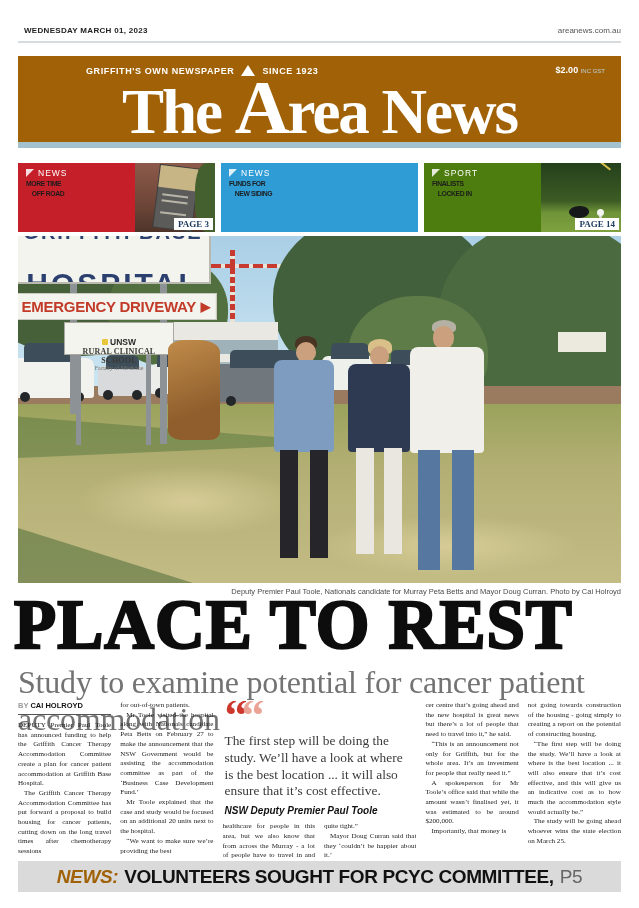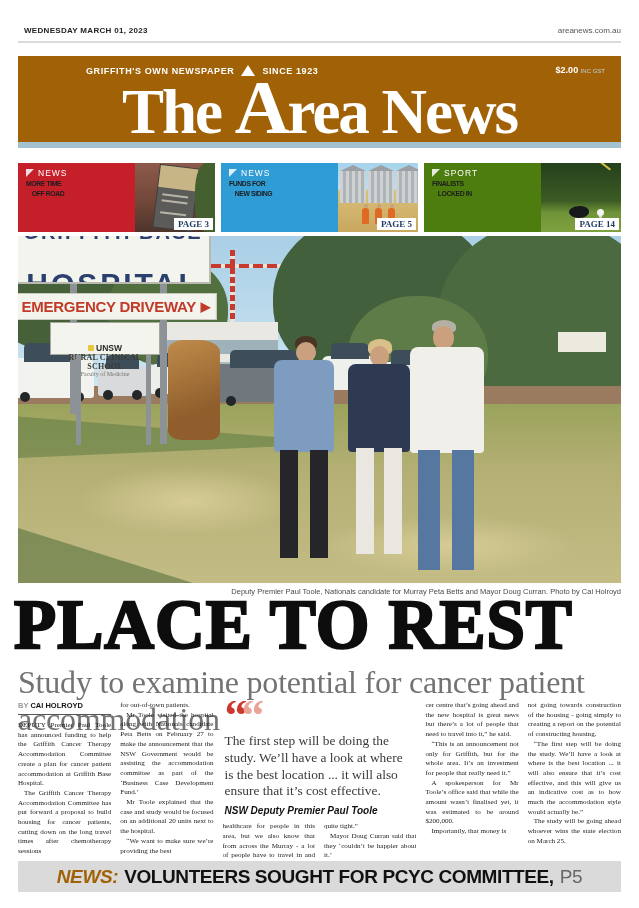--- a/index.html
+++ b/index.html
@@ -86,22 +86,22 @@
   #sign-hosp .l1{font-family:"Liberation Sans",sans-serif;font-weight:bold;color:#2c4070;
                  font-size:20px;line-height:16px;margin-top:-6px;letter-spacing:2px;}
   #sign-hosp .l2{font-family:"Liberation Sans",sans-serif;font-weight:bold;color:#2c4070;
                  font-size:30px;line-height:32px;letter-spacing:3px;margin-top:28px;}
   .post{position:absolute;width:7px;background:#8d9296;}
   #sign-emerg{left:-3px;top:57px;width:208px;height:27px;border:1px solid #c9c9c0;
               display:flex;align-items:center;justify-content:center;gap:5px;
               font-family:"Liberation Sans",sans-serif;font-weight:bold;font-size:15.5px;
               letter-spacing:-.3px;color:#c23a28;transform:scaleX(.97);transform-origin:left;}
   #sign-emerg .arr{font-size:13px;}
-  #sign-unsw{left:32px;top:86px;width:110px;height:33px;border:1px solid #a8a89e;text-align:center;
-             padding-top:20px;}
+  #sign-unsw{left:46px;top:86px;width:110px;height:33px;border:1px solid #a8a89e;text-align:center;
+             padding-top:14px;}
   #sign-unsw .u{font-family:"Liberation Sans",sans-serif;font-weight:bold;font-size:8.5px;color:#2a2a28;}
   #sign-unsw .u:before{content:"";display:inline-block;width:6px;height:6px;background:#e8c83a;
              margin-right:2px;border-radius:1px;}
   #sign-unsw .r{font-family:"Liberation Serif",serif;font-weight:bold;font-size:8px;color:#3a3a36;letter-spacing:.2px;}
   #sign-unsw .f{font-family:"Liberation Serif",serif;font-size:6px;color:#77776f;}
   .stone{position:absolute;left:150px;top:104px;width:52px;height:100px;
          background:linear-gradient(160deg,#c08b4a,#8f5e2c 70%);border-radius:30% 40% 20% 25%/10% 12% 8% 10%;}
   .car{position:absolute;border-radius:6px 8px 3px 3px;}
   .car .win{position:absolute;left:15%;top:-38%;width:66%;height:48%;background:#3d4d59;border-radius:5px 6px 0 0;}
   .wheel{position:absolute;bottom:-4px;width:10px;height:10px;border-radius:50%;background:#24272a;}
@@ -191,29 +191,20 @@
   <div class="abs tease" style="left:221px;background:#2f9cd6;">
     <div class="txt">
       <div class="kick">
           <span class="flag"></span>
           <span>NEWS</span>
         </div>
       <div class="tease-title">
           <p class="para first">FUNDS FOR</p>
           <p class="para">NEW SIDING</p>
         </div>
-    </div>
-    <div class="pic pic2">
-      <div class="silo" style="left:2px;"></div>
-      <div class="silo" style="left:30px;"></div>
-      <div class="silo" style="left:58px;"></div>
-      <div class="worker" style="left:24px;"></div>
-      <div class="worker" style="left:37px;"></div>
-      <div class="worker" style="left:50px;"></div>
-      <div class="pagebox">PAGE 5</div>
     </div>
   </div>
 
   <div class="abs tease" style="left:424px;background:#4d7c0f;">
     <div class="txt">
       <div class="kick">
           <span class="flag"></span>
           <span>SPORT</span>
         </div>
       <div class="tease-title">

